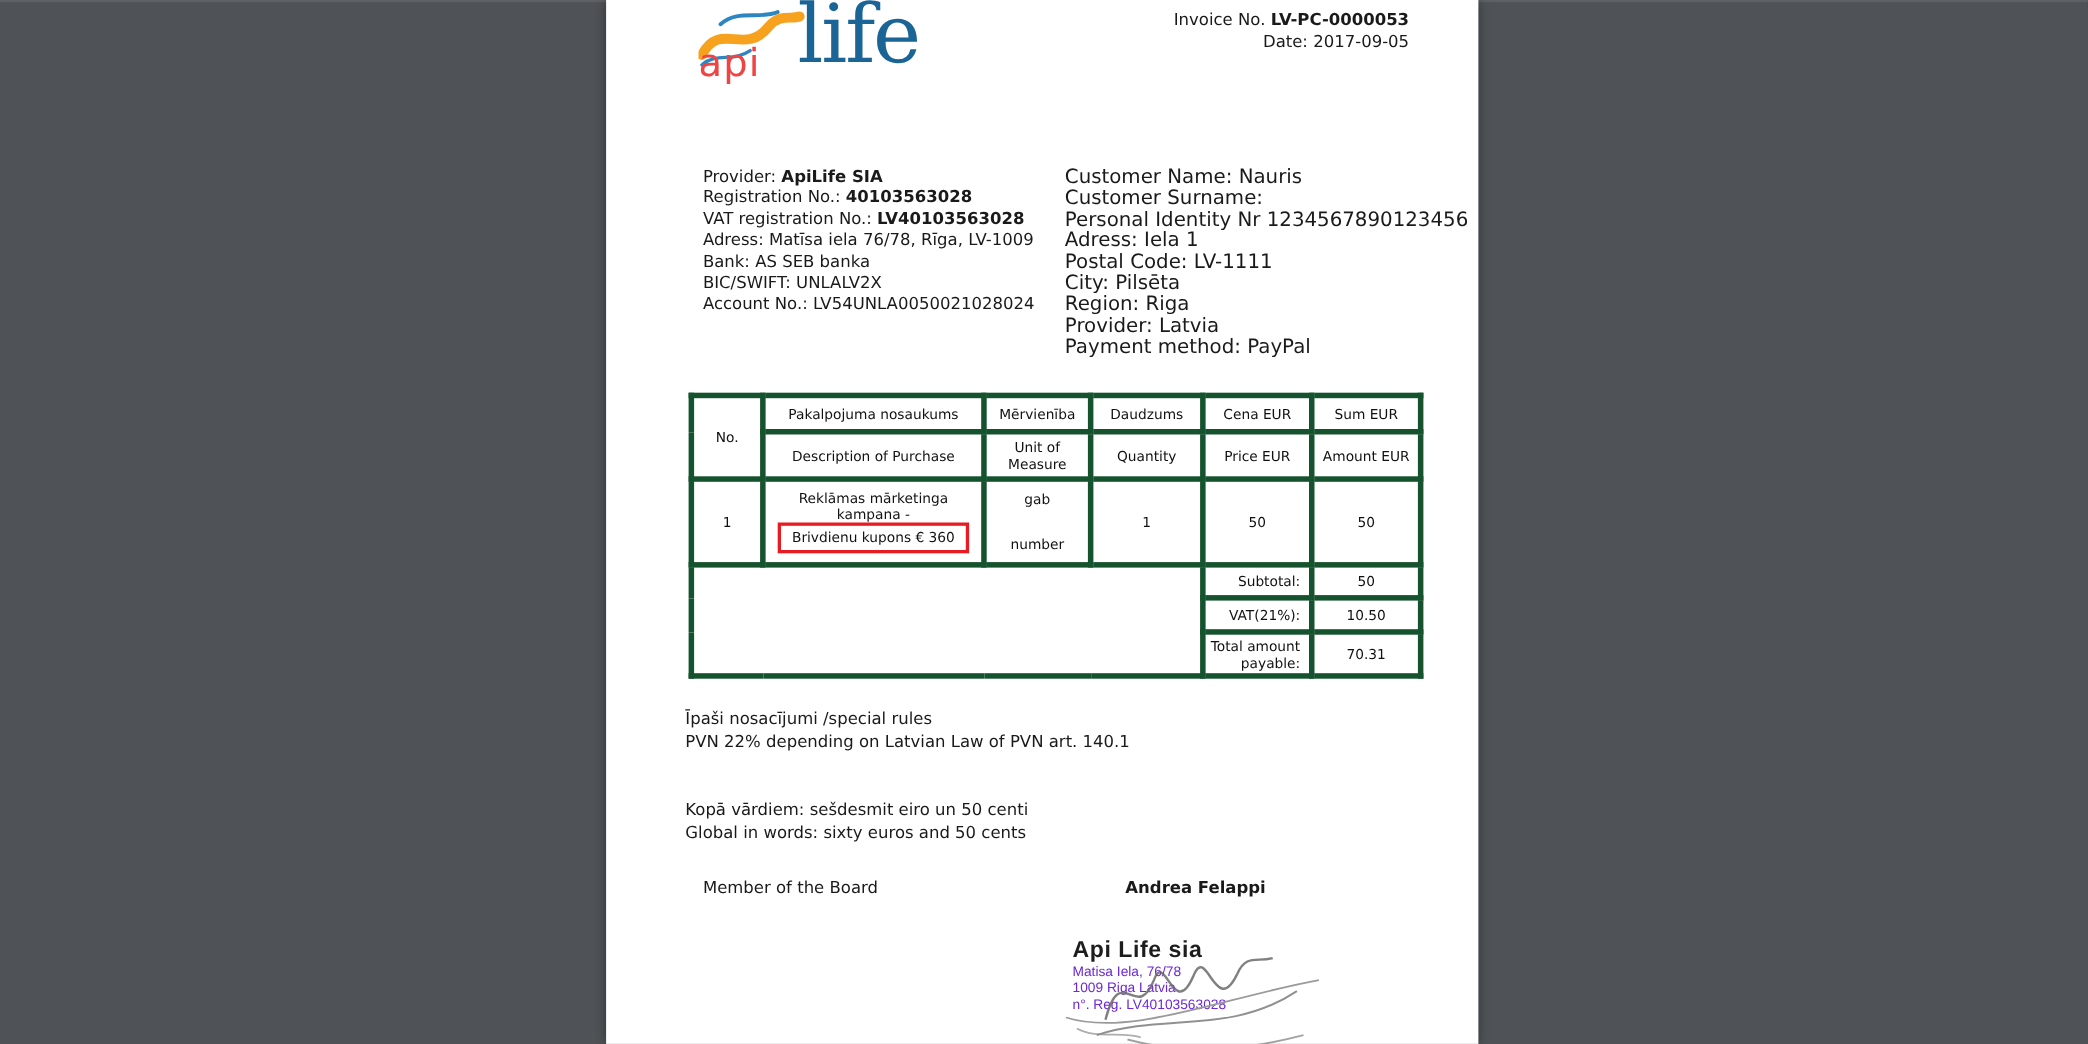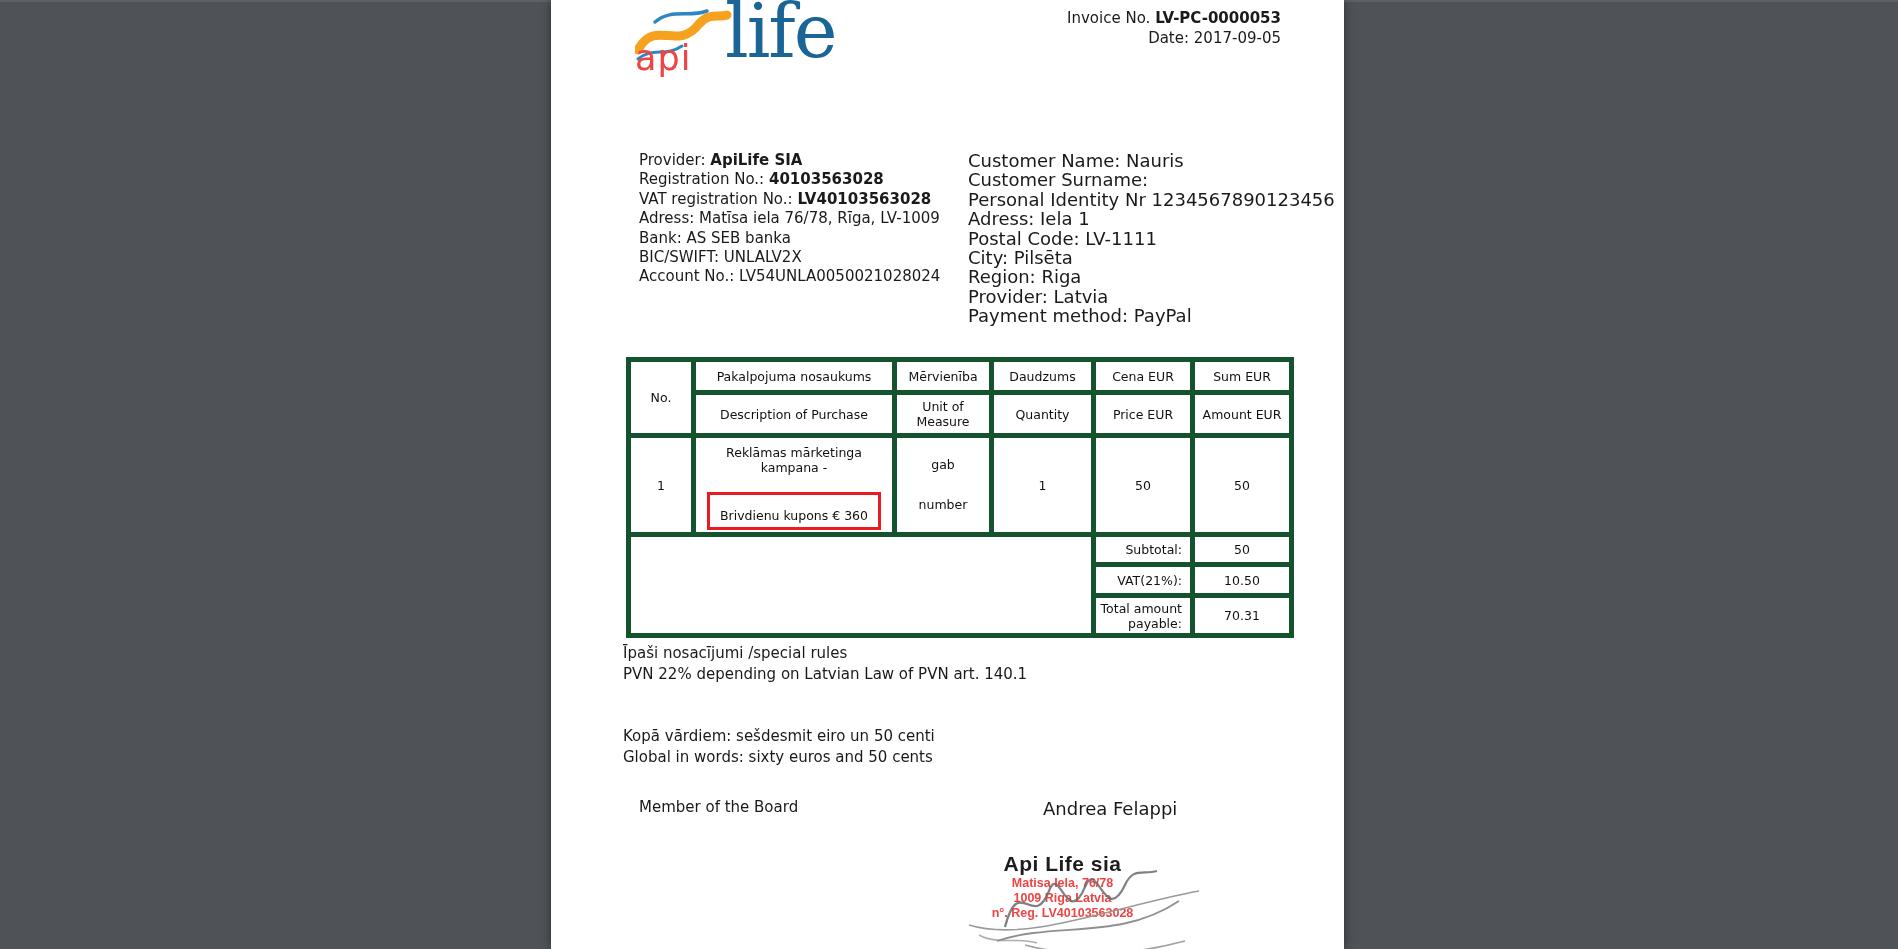--- a/index.html
+++ b/index.html
@@ -52,39 +52,39 @@
   }
   .inv-table .h1 { height: 33px; }
   .inv-table .h2 { height: 43px; }
   .inv-table .data-row { height: 78px; }
   .inv-table .t-sub { height: 30px; margin-left: 20px; }
   .inv-table .t-vat { height: 31px; }
   .inv-table .t-tot { height: 40px; }
   .desc-cell { vertical-align: top !important; padding-top: 7px !important; }
   .red-box {
     display: inline-block; border: 3px solid #e81b23;
-    padding: 13px 10px 4px 10px; margin-top: 17px;
+    padding: 3px 10px 4px 10px; margin-top: 0;
   }
   .unit-cell { line-height: 1.3; }
   .unit-gap { display: block; height: 24px; }
   .totals-label { text-align: right !important; padding-right: 8px !important; }
   .empty-cell { border-top: 1px solid #d6d6d6; }
   
   .rules { position: absolute; left: 72px; top: 643px; font-size: 15px; line-height: 21px; }
   .words { position: absolute; left: 72px; top: 726px; font-size: 15px; line-height: 21px; }
   .sig-left  { position: absolute; left: 88px;  top: 798px; font-size: 15px; }
-  .sig-right { position: absolute; left: 492px; top: 798px; font-size: 18px; }
+  .sig-right { position: absolute; left: 472px; top: 798px; font-size: 15px; font-weight: bold; }
   
   .stamp {
     position: absolute; left: 424px; top: 852px; width: 175px;
-    text-align: center; color: #1d1d1d;
+    text-align: left; color: #1d1d1d;
     font-family: "Liberation Sans", sans-serif;
   }
   .stamp-name { font-size: 21px; font-weight: bold; letter-spacing: 0.5px; line-height: 24px; }
-  .stamp-line { font-size: 12.5px; font-weight: bold; line-height: 15px; color: #ef4444; }
+  .stamp-line { font-size: 12.5px; font-weight: normal; line-height: 15px; color: #6d28d9; }
   .signature-svg { position: absolute; left: 416px; top: 845px; }
 </style>
 </head>
 <body>
 
 <div class="top-strip"></div>
 
 <div class="page">
 
   <div class="logo">

